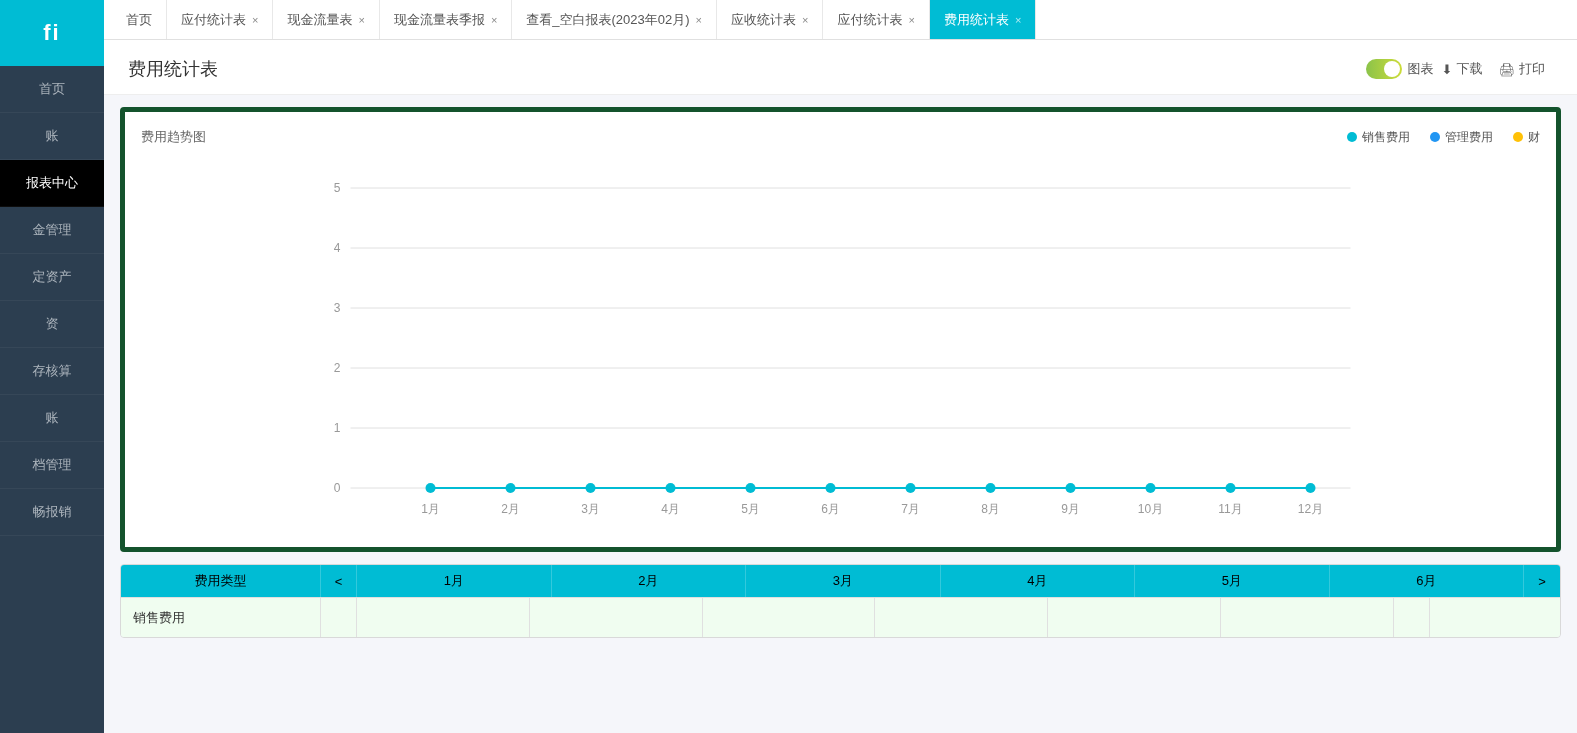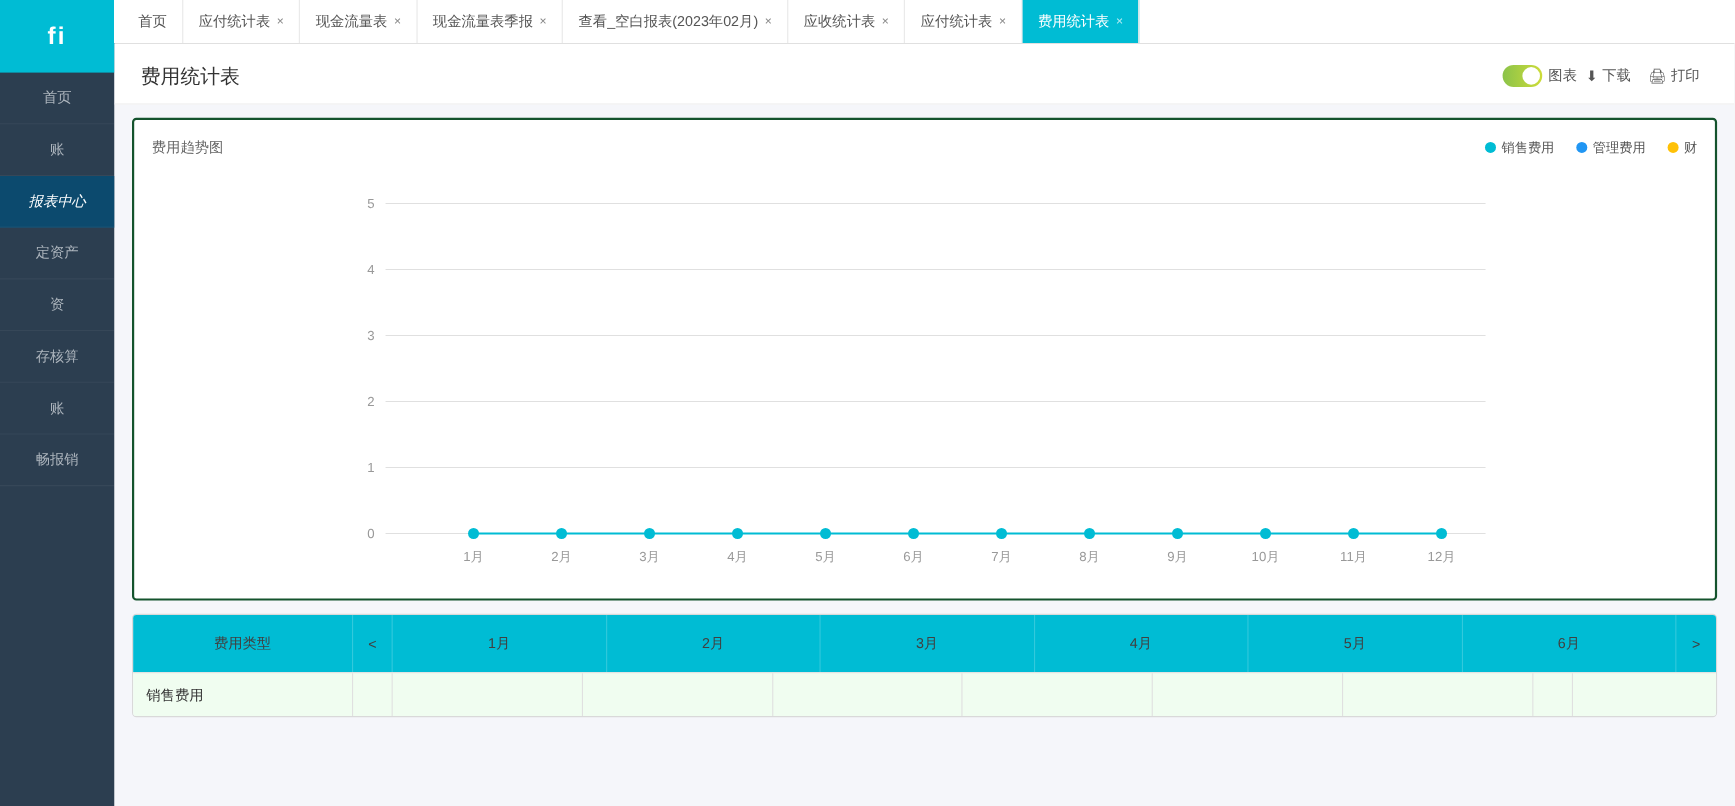--- a/index.html
+++ b/index.html
@@ -27,21 +27,21 @@
       letter-spacing: 2px;
     }
     .sidebar-item {
       padding: 14px 10px;
       color: #adb5bd;
       cursor: pointer;
       text-align: center;
       font-size: 13px;
       border-bottom: 1px solid rgba(255,255,255,0.05);
     }
-    .sidebar-item.active { background: #0c4a6e; color: #fff; font-style: italic; }
+    .sidebar-item.active { background: #000000; color: #fff; }
 
     
     .main {
       flex: 1;
       display: flex;
       flex-direction: column;
       overflow: hidden;
     }
 
     
@@ -132,21 +132,21 @@
       padding: 4px 8px;
       border-radius: 3px;
     }
 
     
     .chart-container {
       background: #fff;
       margin: 12px 16px;
       padding: 16px;
       border-radius: 4px;
-      border: 2px solid #14532d;
+      border: 5px solid #14532d;
     }
     .chart-header {
       display: flex;
       align-items: center;
       justify-content: space-between;
       margin-bottom: 12px;
     }
     .chart-title {
       font-size: 13px;
       color: #666;
@@ -177,24 +177,24 @@
 
     
     .table-container {
       margin: 0 16px 12px;
       border-radius: 4px;
       overflow: hidden;
       border: 1px solid #d9d9d9;
     }
     .table-header {
       background: #00bcd4;
-      color: #404040;
-      display: flex;
-      align-items: center;
-      height: 52px;
+      color: #000000;
+      display: flex;
+      align-items: center;
+      height: 32px;
     }
     .th-cell {
       padding: 0 12px;
       font-size: 13px;
       display: flex;
       align-items: center;
       justify-content: center;
       height: 100%;
       border-right: 1px solid rgba(255,255,255,0.2);
     }
@@ -223,24 +223,26 @@
     .col-total { width: 130px; flex-shrink: 0; justify-content: center; }
   </style>
 </head>
 <body>
 
 <div class="sidebar">
   <div class="sidebar-logo">fi</div>
   <div class="sidebar-item">首页</div>
   <div class="sidebar-item">账</div>
   <div class="sidebar-item active">报表中心</div>
+  <div class="sidebar-item">金管理</div>
   <div class="sidebar-item">定资产</div>
   <div class="sidebar-item">资</div>
   <div class="sidebar-item">存核算</div>
   <div class="sidebar-item">账</div>
+  <div class="sidebar-item">档管理</div>
   <div class="sidebar-item">畅报销</div>
 </div>
 
 <div class="main">
 
   <div class="tab-bar">
     <div class="tab">
       <span>首页</span>
     </div>
     <div class="tab">

